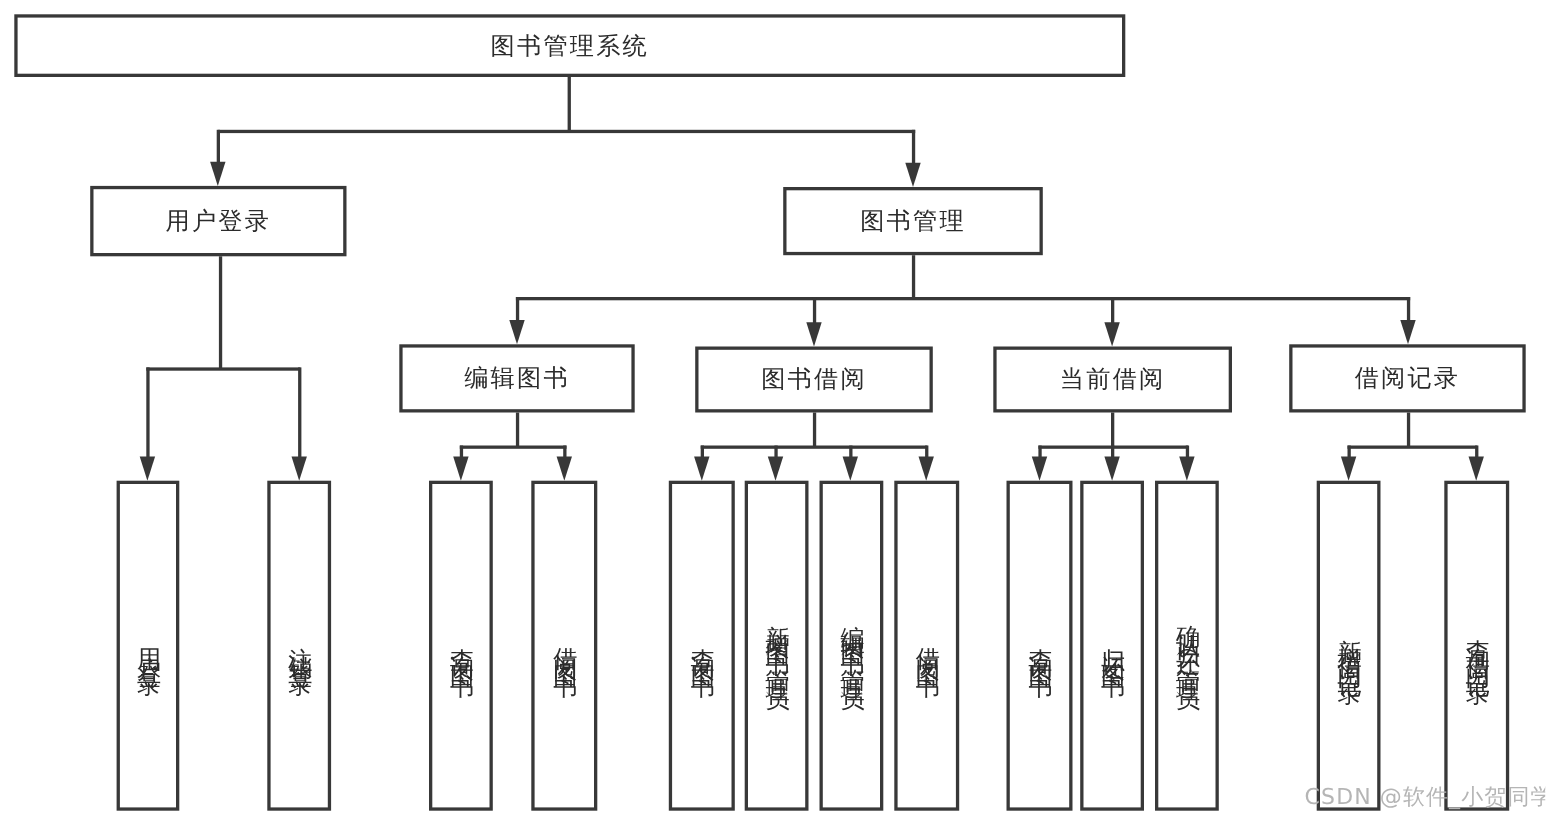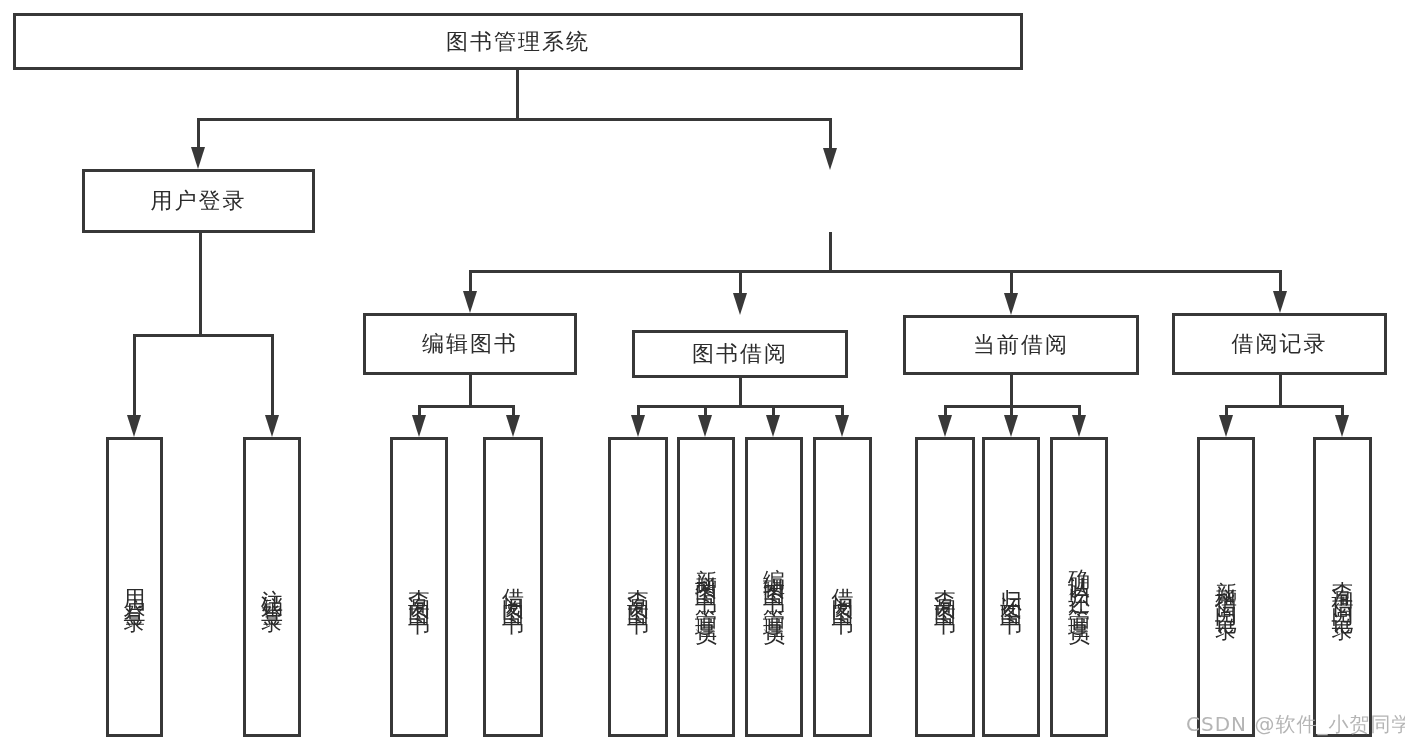--- a/index.html
+++ b/index.html
@@ -59,20 +59,23 @@
   <div class="vline" style="left:516px;top:70px;height:50px"></div>
   <div class="hline" style="left:198px;top:118px;width:634px"></div>
   <div class="vline" style="left:197px;top:118px;height:31px"></div>
   <div class="arrow" style="left:191px;top:147px"></div>
   <div class="vline" style="left:829px;top:118px;height:31px"></div>
   <div class="arrow" style="left:823px;top:148px"></div>
 
   <div class="box" style="left:82px;top:169px;width:233px;height:64px">
     <span>用户登录</span>
   </div>
+  <div class="box" style="left:712px;top:170px;width:236px;height:62px">
+    <span>图书管理</span>
+  </div>
 
   <div class="vline" style="left:199px;top:233px;height:103px"></div>
   <div class="hline" style="left:133px;top:334px;width:140px"></div>
   <div class="vline" style="left:133px;top:334px;height:83px"></div>
   <div class="arrow" style="left:127px;top:415px"></div>
   <div class="vline" style="left:271px;top:334px;height:83px"></div>
   <div class="arrow" style="left:265px;top:415px"></div>
 
   <div class="vline" style="left:829px;top:232px;height:40px"></div>
   <div class="hline" style="left:469px;top:270px;width:813px"></div>
@@ -81,24 +84,24 @@
   <div class="vline" style="left:739px;top:270px;height:25px"></div>
   <div class="arrow" style="left:733px;top:293px"></div>
   <div class="vline" style="left:1010px;top:270px;height:25px"></div>
   <div class="arrow" style="left:1004px;top:293px"></div>
   <div class="vline" style="left:1279px;top:270px;height:23px"></div>
   <div class="arrow" style="left:1273px;top:291px"></div>
 
   <div class="box" style="left:363px;top:313px;width:214px;height:62px">
     <span>编辑图书</span>
   </div>
-  <div class="box" style="left:632px;top:330px;width:216px;height:48px">
+  <div class="box" style="left:632px;top:315px;width:216px;height:60px">
     <span>图书借阅</span>
   </div>
-  <div class="box" style="left:903px;top:315px;width:236px;height:60px">
+  <div class="box" style="left:903px;top:315px;width:217px;height:60px">
     <span>当前借阅</span>
   </div>
   <div class="box" style="left:1172px;top:313px;width:215px;height:62px">
     <span>借阅记录</span>
   </div>
 
   <div class="vline" style="left:469px;top:375px;height:32px"></div>
   <div class="hline" style="left:418px;top:405px;width:97px"></div>
   <div class="vline" style="left:418px;top:405px;height:12px"></div>
   <div class="arrow" style="left:412px;top:415px"></div>

